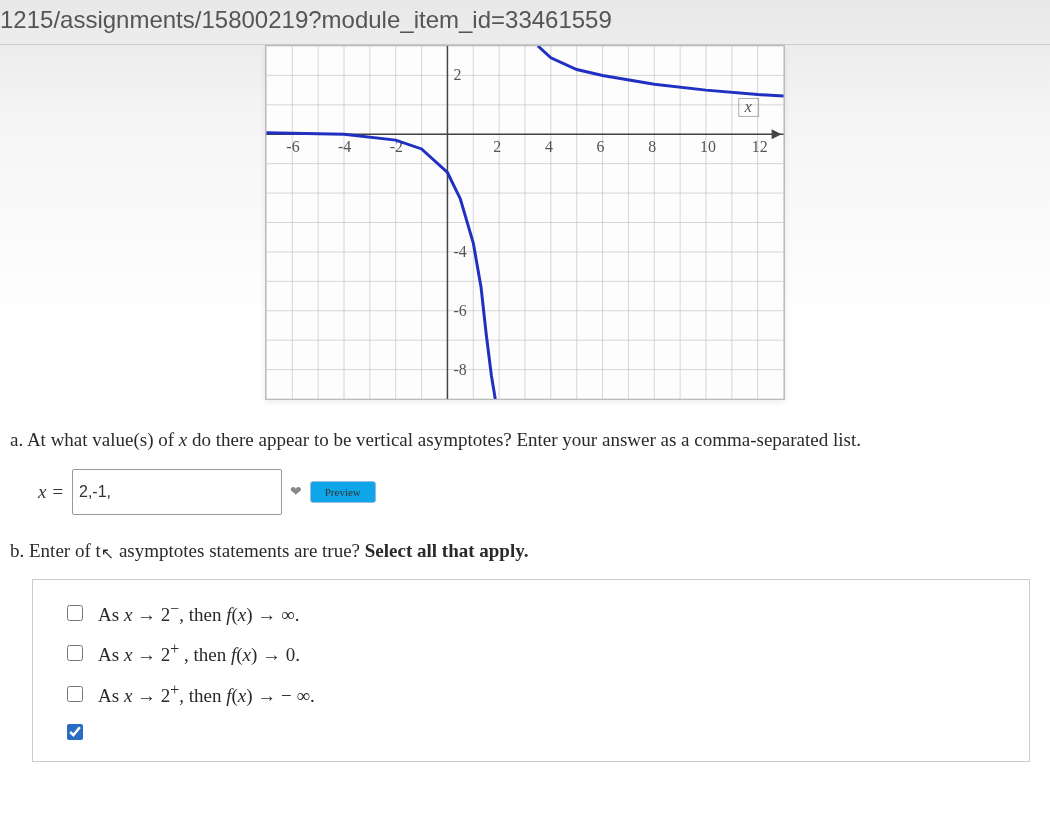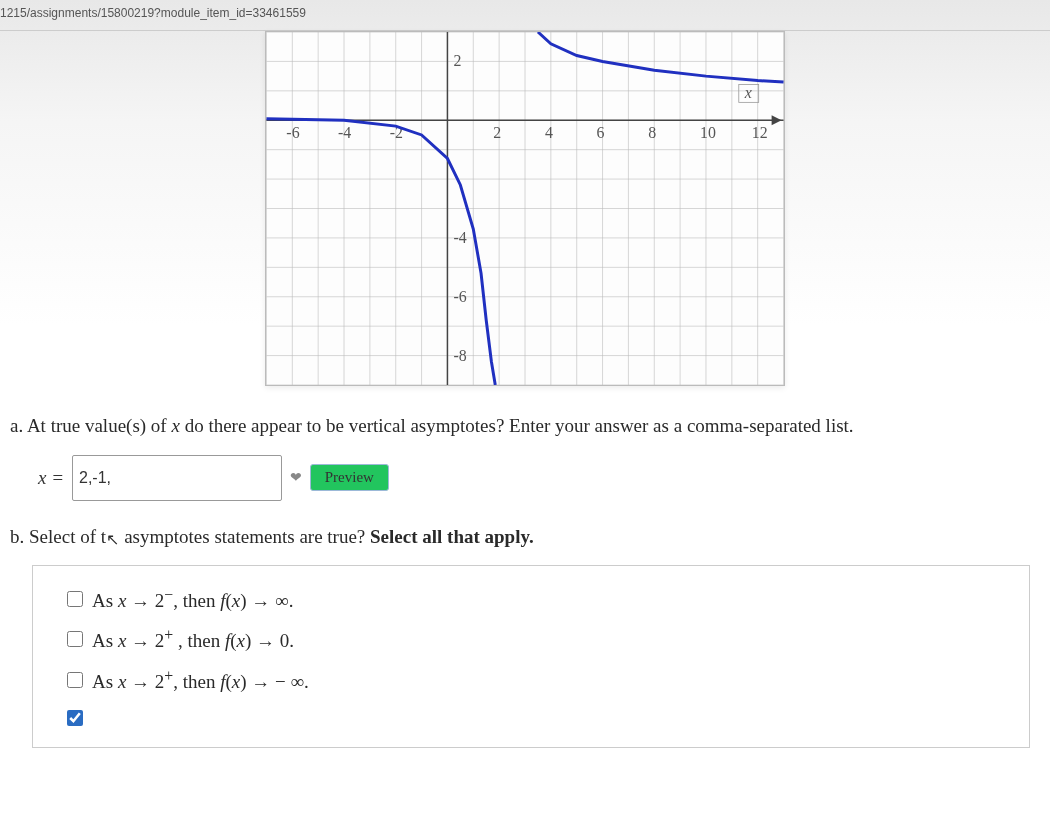--- a/index.html
+++ b/index.html
@@ -8,21 +8,21 @@
     font-family: Georgia, 'Times New Roman', serif;
     background: linear-gradient(180deg, #e8e8e8 0%, #f5f5f5 15%, #ffffff 40%);
     color: #333;
     width: 1050px;
     height: 813px;
     overflow: hidden;
   }
   .url-bar {
     font-family: Arial, sans-serif;
     color: #555;
-    font-size: 12px;
+    font-size: 24px;
     padding: 6px 4px 10px 0;
     border-bottom: 1px solid #ccc;
   }
   .graph-wrap {
     text-align: center;
     padding-top: 0;
   }
   .graph {
     display: inline-block;
     border: 1px solid #bbb;
@@ -53,40 +53,40 @@
     border: 1px solid #999;
     border-radius: 2px;
     font-size: 16px;
     padding: 2px 6px;
     background: #fff;
     color: #333;
   }
   .check-icon { color: #888; font-size: 14px; }
   .preview-btn {
     border: 1px solid #9cb9d8;
-    background: #22c55e;
+    background: #0ea5e9;
     color: #333;
     padding: 4px 14px;
-    font-size: 15px;
+    font-size: 11px;
     border-radius: 3px;
     font-family: Georgia, serif;
     cursor: pointer;
   }
   .options-box {
     border: 1px solid #ccc;
     margin: 14px 10px 0 22px;
     padding: 20px 30px 4px 30px;
     background: rgba(255,255,255,0.5);
   }
   .opt {
     margin-bottom: 14px;
     font-size: 19px;
     display: flex;
     align-items: center;
-    gap: 6px;
+    gap: 12px;
   }
   .opt input[type="checkbox"] {
     width: 16px; height: 16px;
     accent-color: #2a6cc2;
   }
   .math {
     font-family: 'Times New Roman', serif;
   }
   .cursor-icon {
     display:inline-block;
@@ -164,32 +164,32 @@
     <g id="arrow">
         <polygon points="518,88.75 508,83.75 508,93.75" fill="#444"></polygon>
         <rect x="475" y="52.75" width="20" height="18" fill="none" stroke="#999" stroke-width="0.8"></rect>
       </g>
     <text id="xlabel" font-family="Georgia" font-style="italic" font-size="16" fill="#555" x="481" y="66.75">x</text>
   </svg>
 </div>
 
 <div class="content">
   <div class="qa">
-    <span>a. At true value(s) of </span><i class="math">x</i><span> do there appear to be vertical asymptotes? Enter your answer as a comma-separated list.</span>
+    <span>a. At what value(s) of </span><i class="math">x</i><span> do there appear to be vertical asymptotes? Enter your answer as a comma-separated list.</span>
   </div>
 
   <div class="answer-row">
     <span class="eq-label">x =</span>
     <input type="text" class="ans" value="2,-1," style="">
     <span class="check-icon">❤</span>
     <button class="preview-btn">Preview</button>
   </div>
 
   <div class="qa">
-    <span>b. Select of t</span><span class="cursor-icon">↖</span><span> asymptotes statements are true? </span><b>Select all that apply.</b>
+    <span>b. Enter of t</span><span class="cursor-icon">↖</span><span> asymptotes statements are true? </span><b>Select all that apply.</b>
   </div>
 
   <div class="options-box" id="options-box">
       <label class="opt">
         <input type="checkbox" style="">
         <span class="math">As <i>x</i> → 2<sup>−</sup>, then <i>f</i>(<i>x</i>) → ∞.</span>
       </label>
       <label class="opt">
         <input type="checkbox" style="">
         <span class="math">As <i>x</i> → 2<sup>+</sup> , then <i>f</i>(<i>x</i>) → 0.</span>

